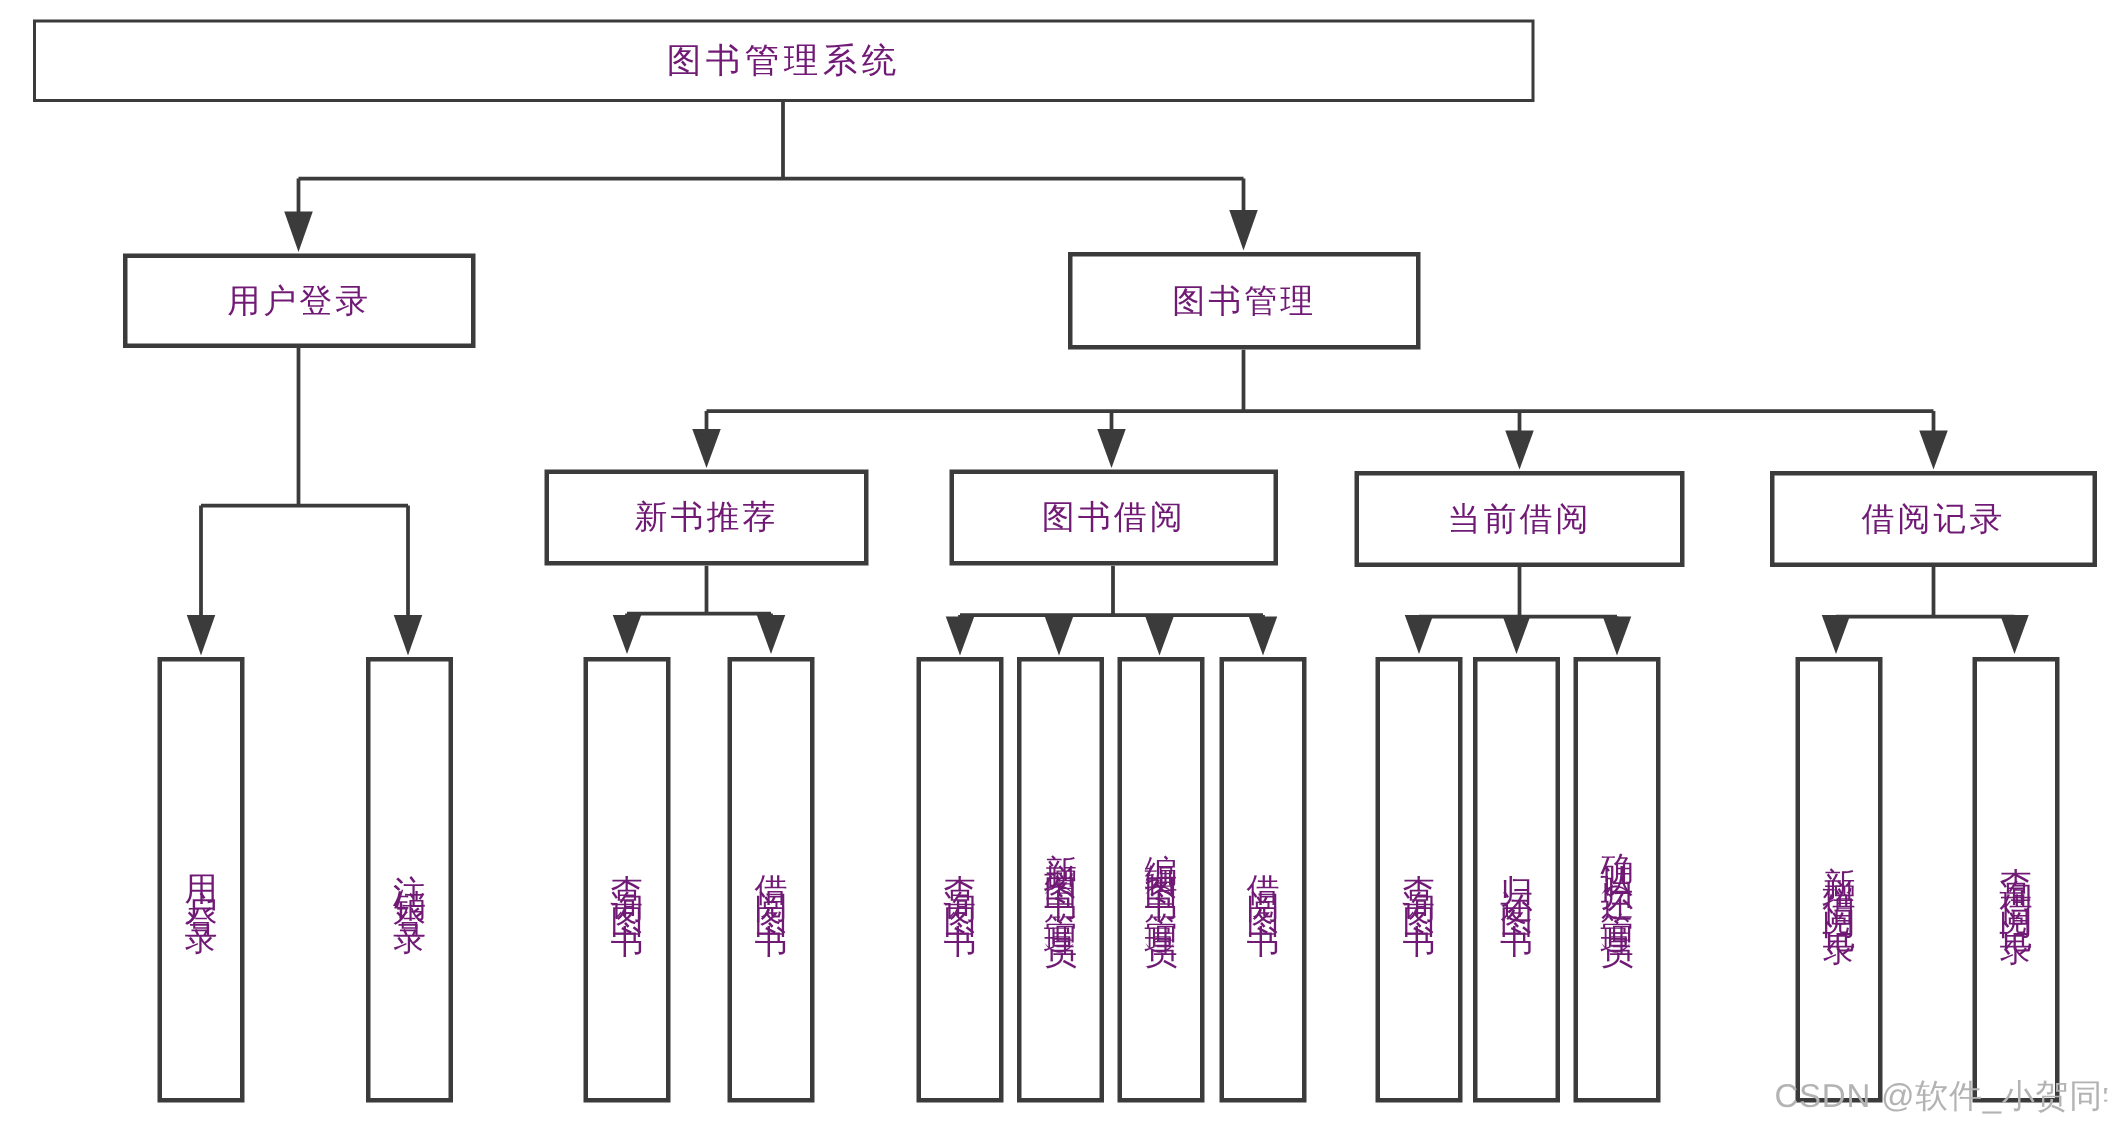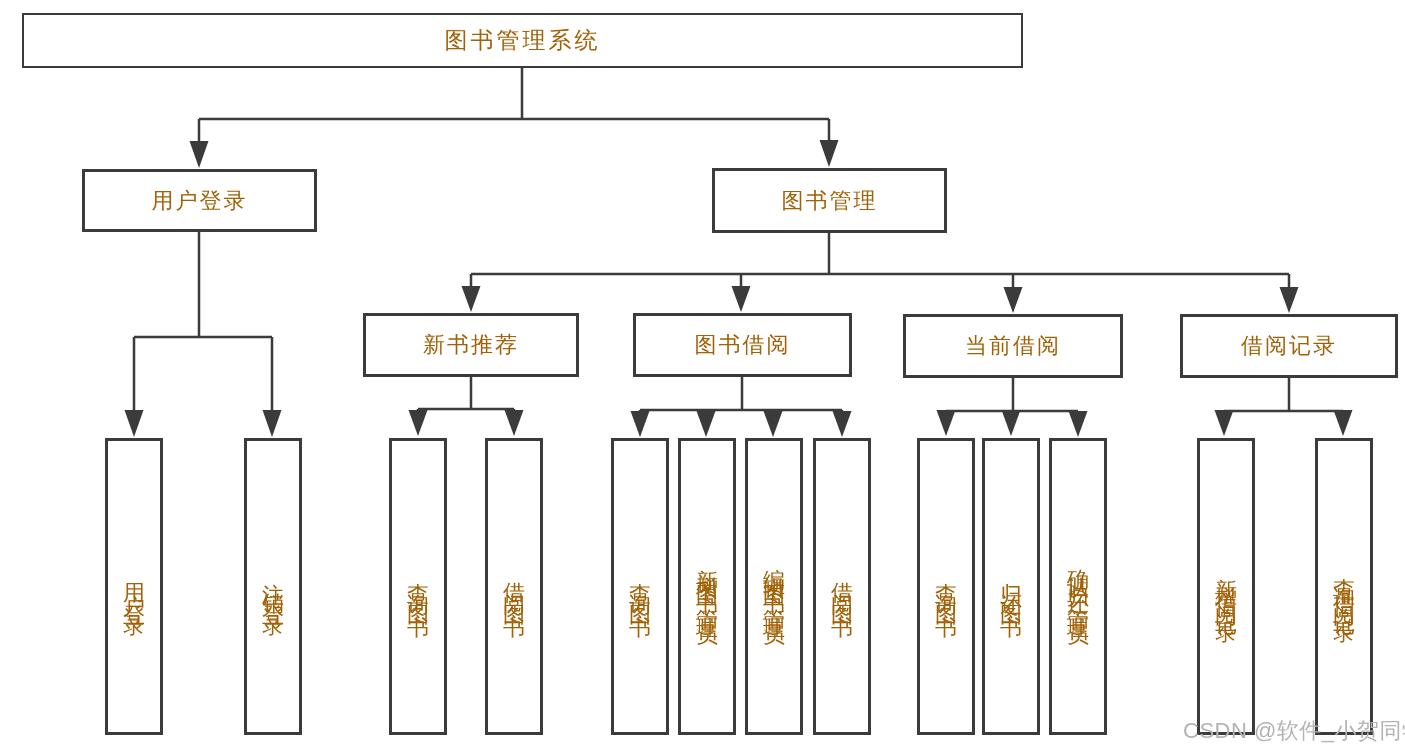--- a/index.html
+++ b/index.html
@@ -1,20 +1,20 @@
 <!DOCTYPE html>
 <html><head>
 <meta charset="utf-8">
 <style>
   html,body{margin:0;padding:0;background:#fff;}
   body{font-family:"Liberation Sans",sans-serif;}
   .stage{position:relative;width:1405px;height:747px;background:#fff;overflow:hidden;}
   .connectors{position:absolute;left:0;top:0;width:1405px;height:747px;z-index:1;}
   .node{position:absolute;box-sizing:border-box;background:#fff;border:3px solid #3b3b3b;
-        display:flex;align-items:center;justify-content:center;color:#a16207;z-index:2;}
+        display:flex;align-items:center;justify-content:center;color:#701a75;z-index:2;}
   .hlabel{font-size:22px;letter-spacing:2px;white-space:nowrap;}
   .root{left:22px;top:13px;width:1001px;height:55px;border-width:2px;}
   .root .hlabel{font-size:23px;letter-spacing:3px;}
   .n-user-login{left:82px;top:169px;width:235px;height:63px;}
   .n-book-mgmt{left:712px;top:168px;width:235px;height:65px;}
   .lvl3{top:313px;height:64px;}
   .n-new-rec{left:363px;width:216px;}
   .n-borrow{left:633px;width:219px;}
   .n-current{left:903px;top:314px;width:220px;}
   .n-records{left:1180px;top:314px;width:218px;}

